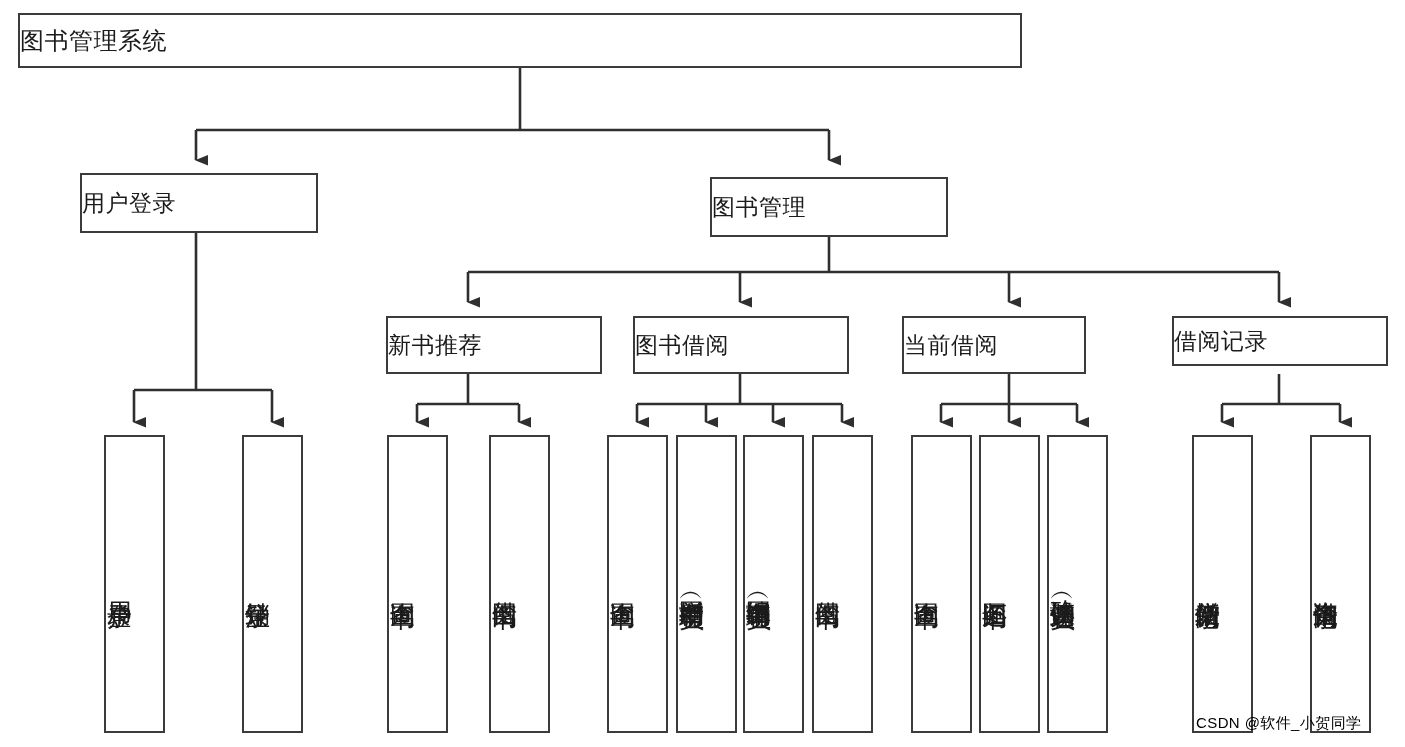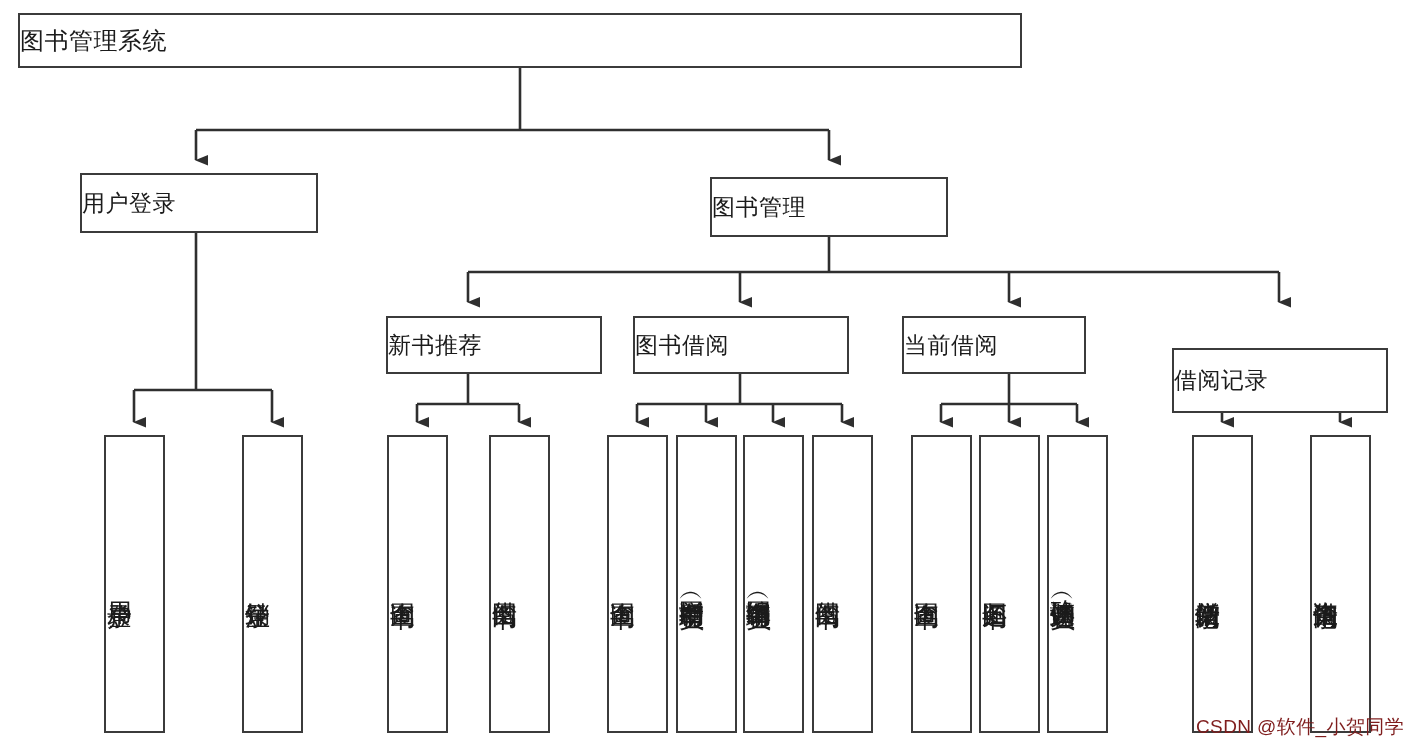--- a/index.html
+++ b/index.html
@@ -48,22 +48,22 @@
     line-height: 1.12;
     letter-spacing: 1px;
     white-space: normal;
     max-height: 100%;
   }
   .node.root .lbl { font-size: 24px; }
   .watermark {
     position: absolute;
     left: 1196px;
     top: 714px;
-    font-size: 19px;
-    color: #7f1d1d;
+    font-size: 15px;
+    color: #000000;
     white-space: nowrap;
     letter-spacing: 0.4px;
     font-family: "Liberation Sans", "DejaVu Sans", sans-serif;
   }
 </style>
 </head>
 <body>
 
 <div id="canvas">
 
@@ -133,21 +133,21 @@
 
   <div class="node" style="left:362px; top:316px; width:216px; height:58px;margin-left:24px;">
     <span class="lbl">新书推荐</span>
   </div>
   <div class="node" style="left:633px; top:316px; width:216px; height:58px;">
     <span class="lbl">图书借阅</span>
   </div>
   <div class="node" style="left:902px; top:316px; width:184px; height:58px;">
     <span class="lbl">当前借阅</span>
   </div>
-  <div class="node" style="left:1172px; top:316px; width:216px; height:65px;margin-top:32px;">
+  <div class="node" style="left:1172px; top:316px; width:216px; height:50px;">
     <span class="lbl">借阅记录</span>
   </div>
 
   <div class="node vertical" style="left:104px; top:435px; width:61px; height:298px;">
     <span class="lbl">用户登录</span>
   </div>
   <div class="node vertical" style="left:242px; top:435px; width:61px; height:298px;">
     <span class="lbl">注销登录</span>
   </div>
 

